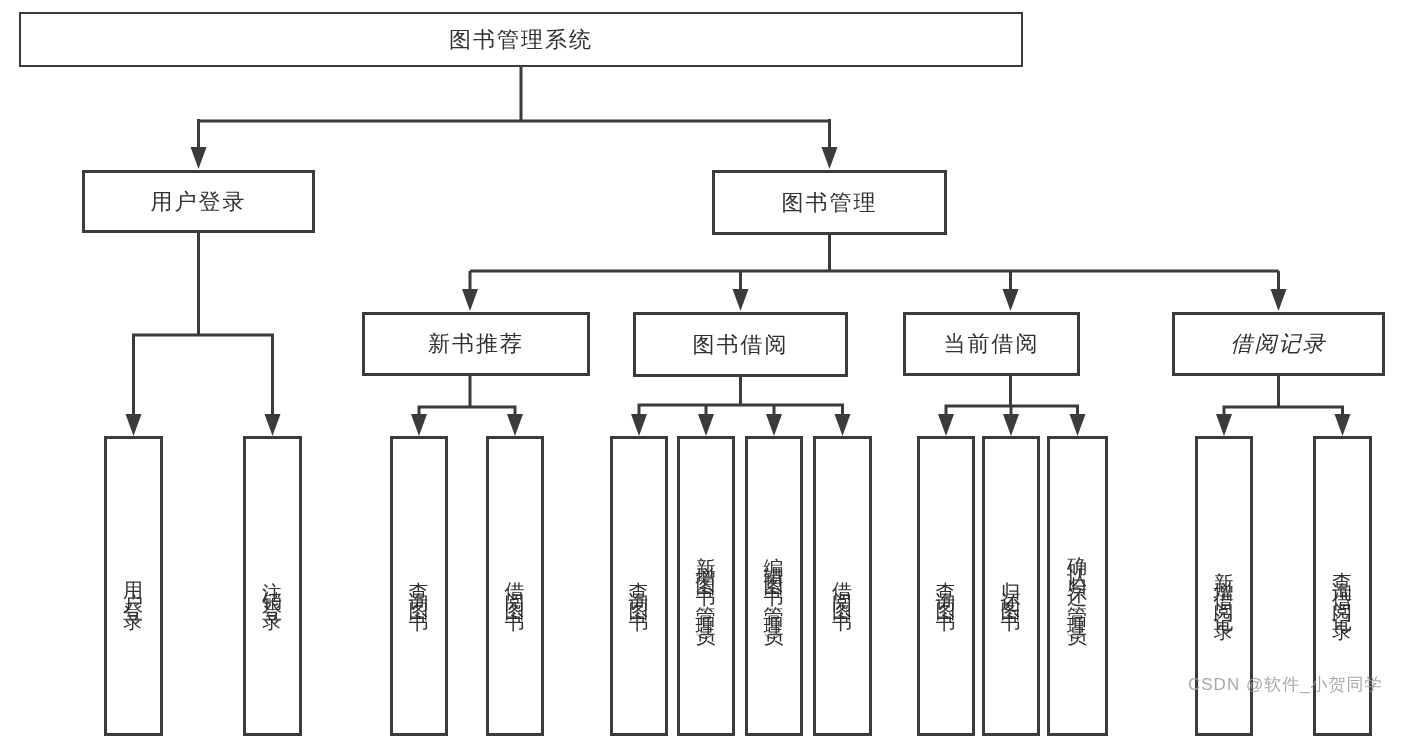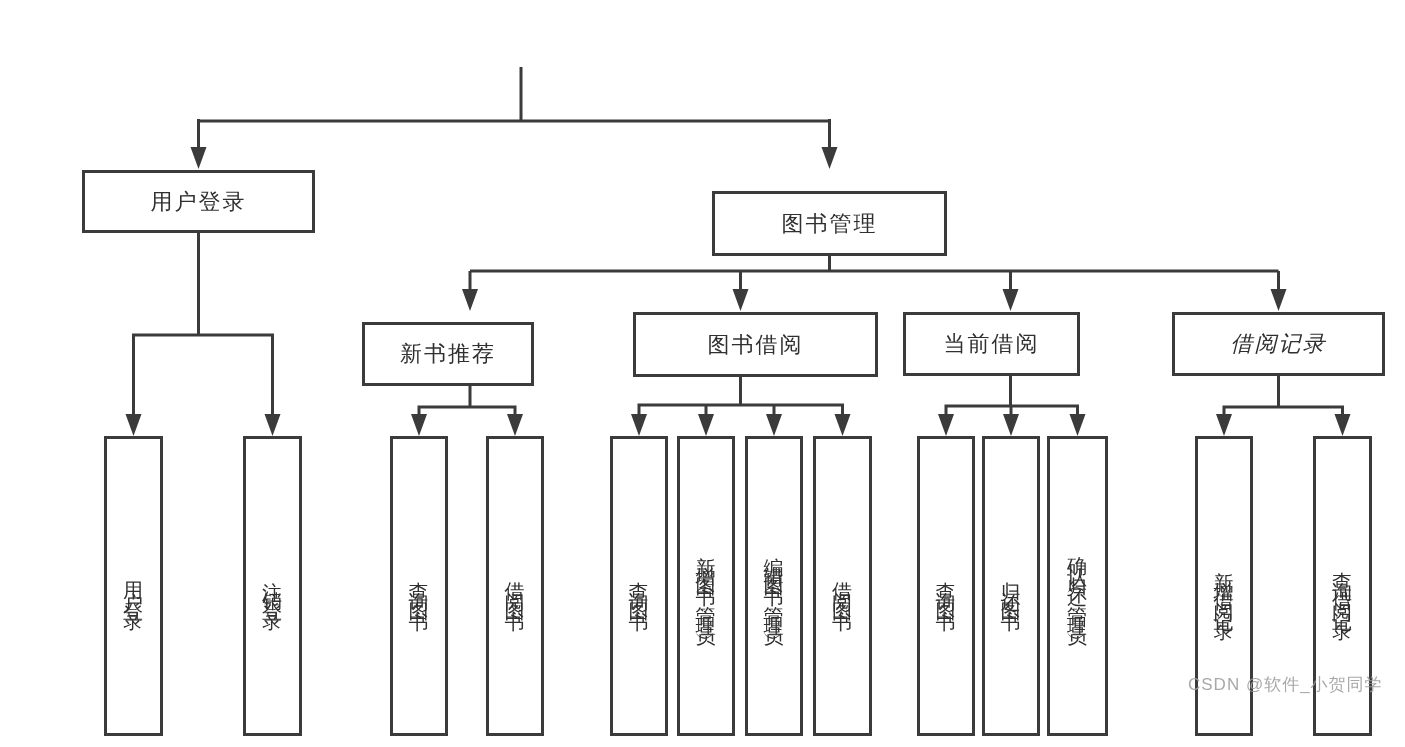--- a/index.html
+++ b/index.html
@@ -82,32 +82,35 @@
       M698 414 L714 414 L706 436 Z
       M766 414 L782 414 L774 436 Z
       M834.5 414 L850.5 414 L842.5 436 Z
       M938 414 L954 414 L946 436 Z
       M1003 414 L1019 414 L1011 436 Z
       M1069.5 414 L1085.5 414 L1077.5 436 Z
       M1216 414 L1232 414 L1224 436 Z
       M1334.5 414 L1350.5 414 L1342.5 436 Z"></path>
   </svg>
 
+  <div class="box thin" style="left:19px; top:12px; width:1004px; height:55px;">
+    <span class="hlabel">图书管理系统</span>
+  </div>
 
   <div class="box" style="left:82px; top:170px; width:233px; height:63px;">
     <span class="hlabel">用户登录</span>
   </div>
-  <div class="box" style="left:712px; top:170px; width:235px; height:65px;margin-top:21px;">
+  <div class="box" style="left:712px; top:170px; width:235px; height:65px;">
     <span class="hlabel">图书管理</span>
   </div>
 
-  <div class="box" style="left:362px; top:322px; width:172px; height:64px;">
+  <div class="box" style="left:362px; top:312px; width:228px; height:64px;">
     <span class="hlabel">新书推荐</span>
   </div>
-  <div class="box" style="left:633px; top:312px; width:245px; height:65px;">
+  <div class="box" style="left:633px; top:312px; width:215px; height:65px;">
     <span class="hlabel">图书借阅</span>
   </div>
   <div class="box" style="left:903px; top:312px; width:177px; height:64px;">
     <span class="hlabel">当前借阅</span>
   </div>
   <div class="box" style="left:1172px; top:312px; width:213px; height:64px;font-style:italic;">
     <span class="hlabel">借阅记录</span>
   </div>
 
   <div class="box" style="left:104px; top:436px; width:59px; height:300px;">

